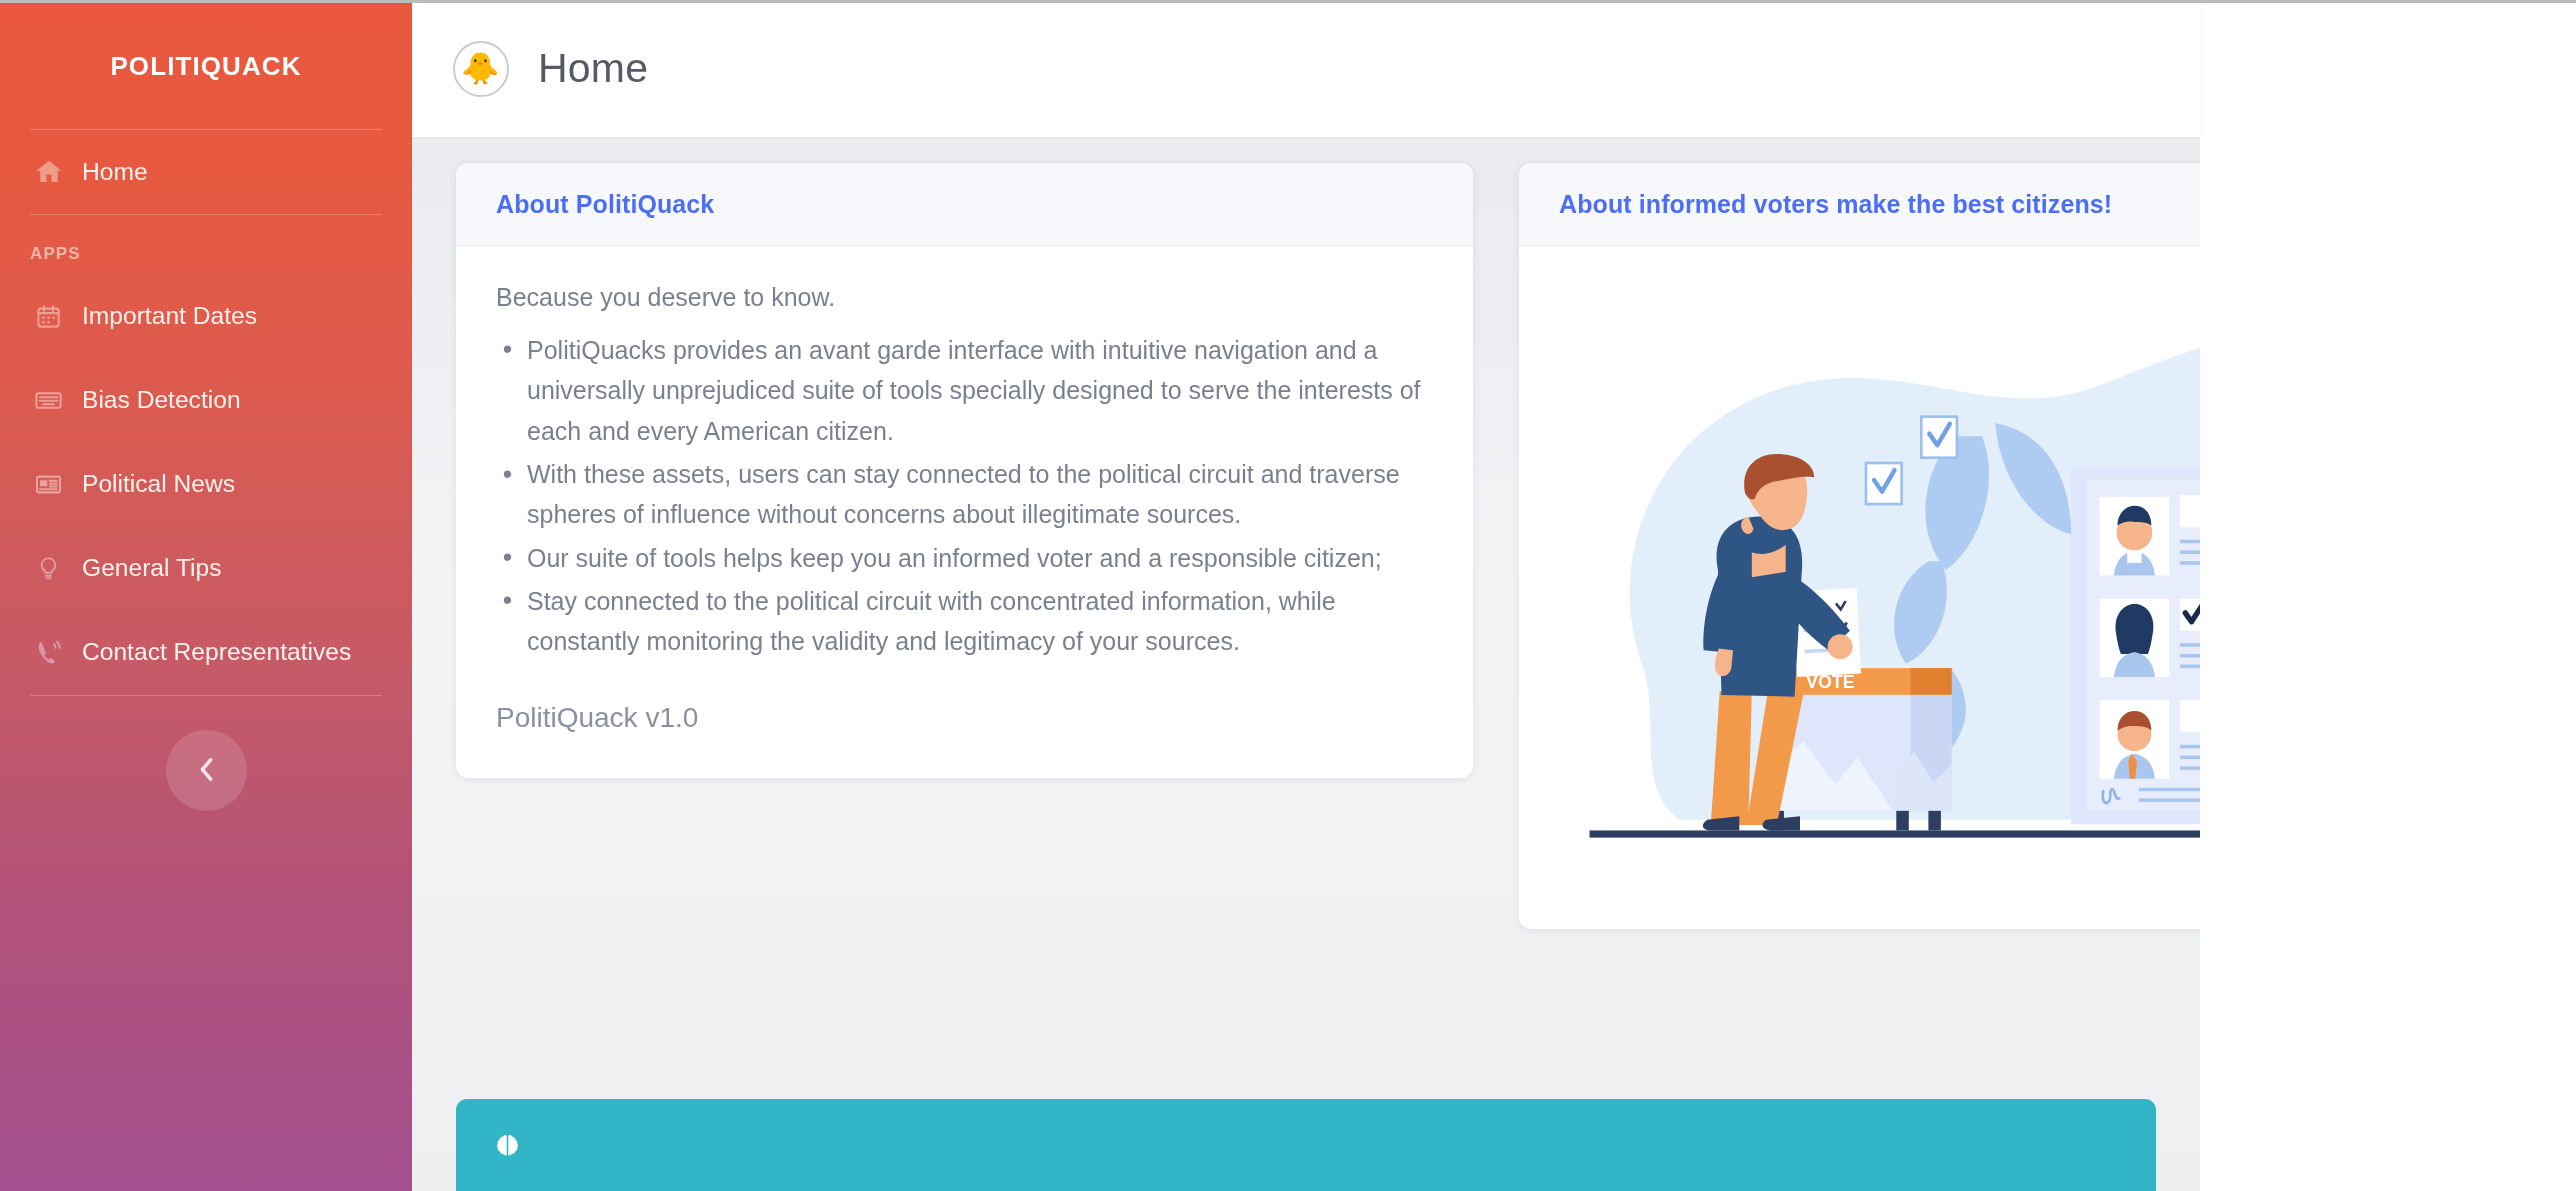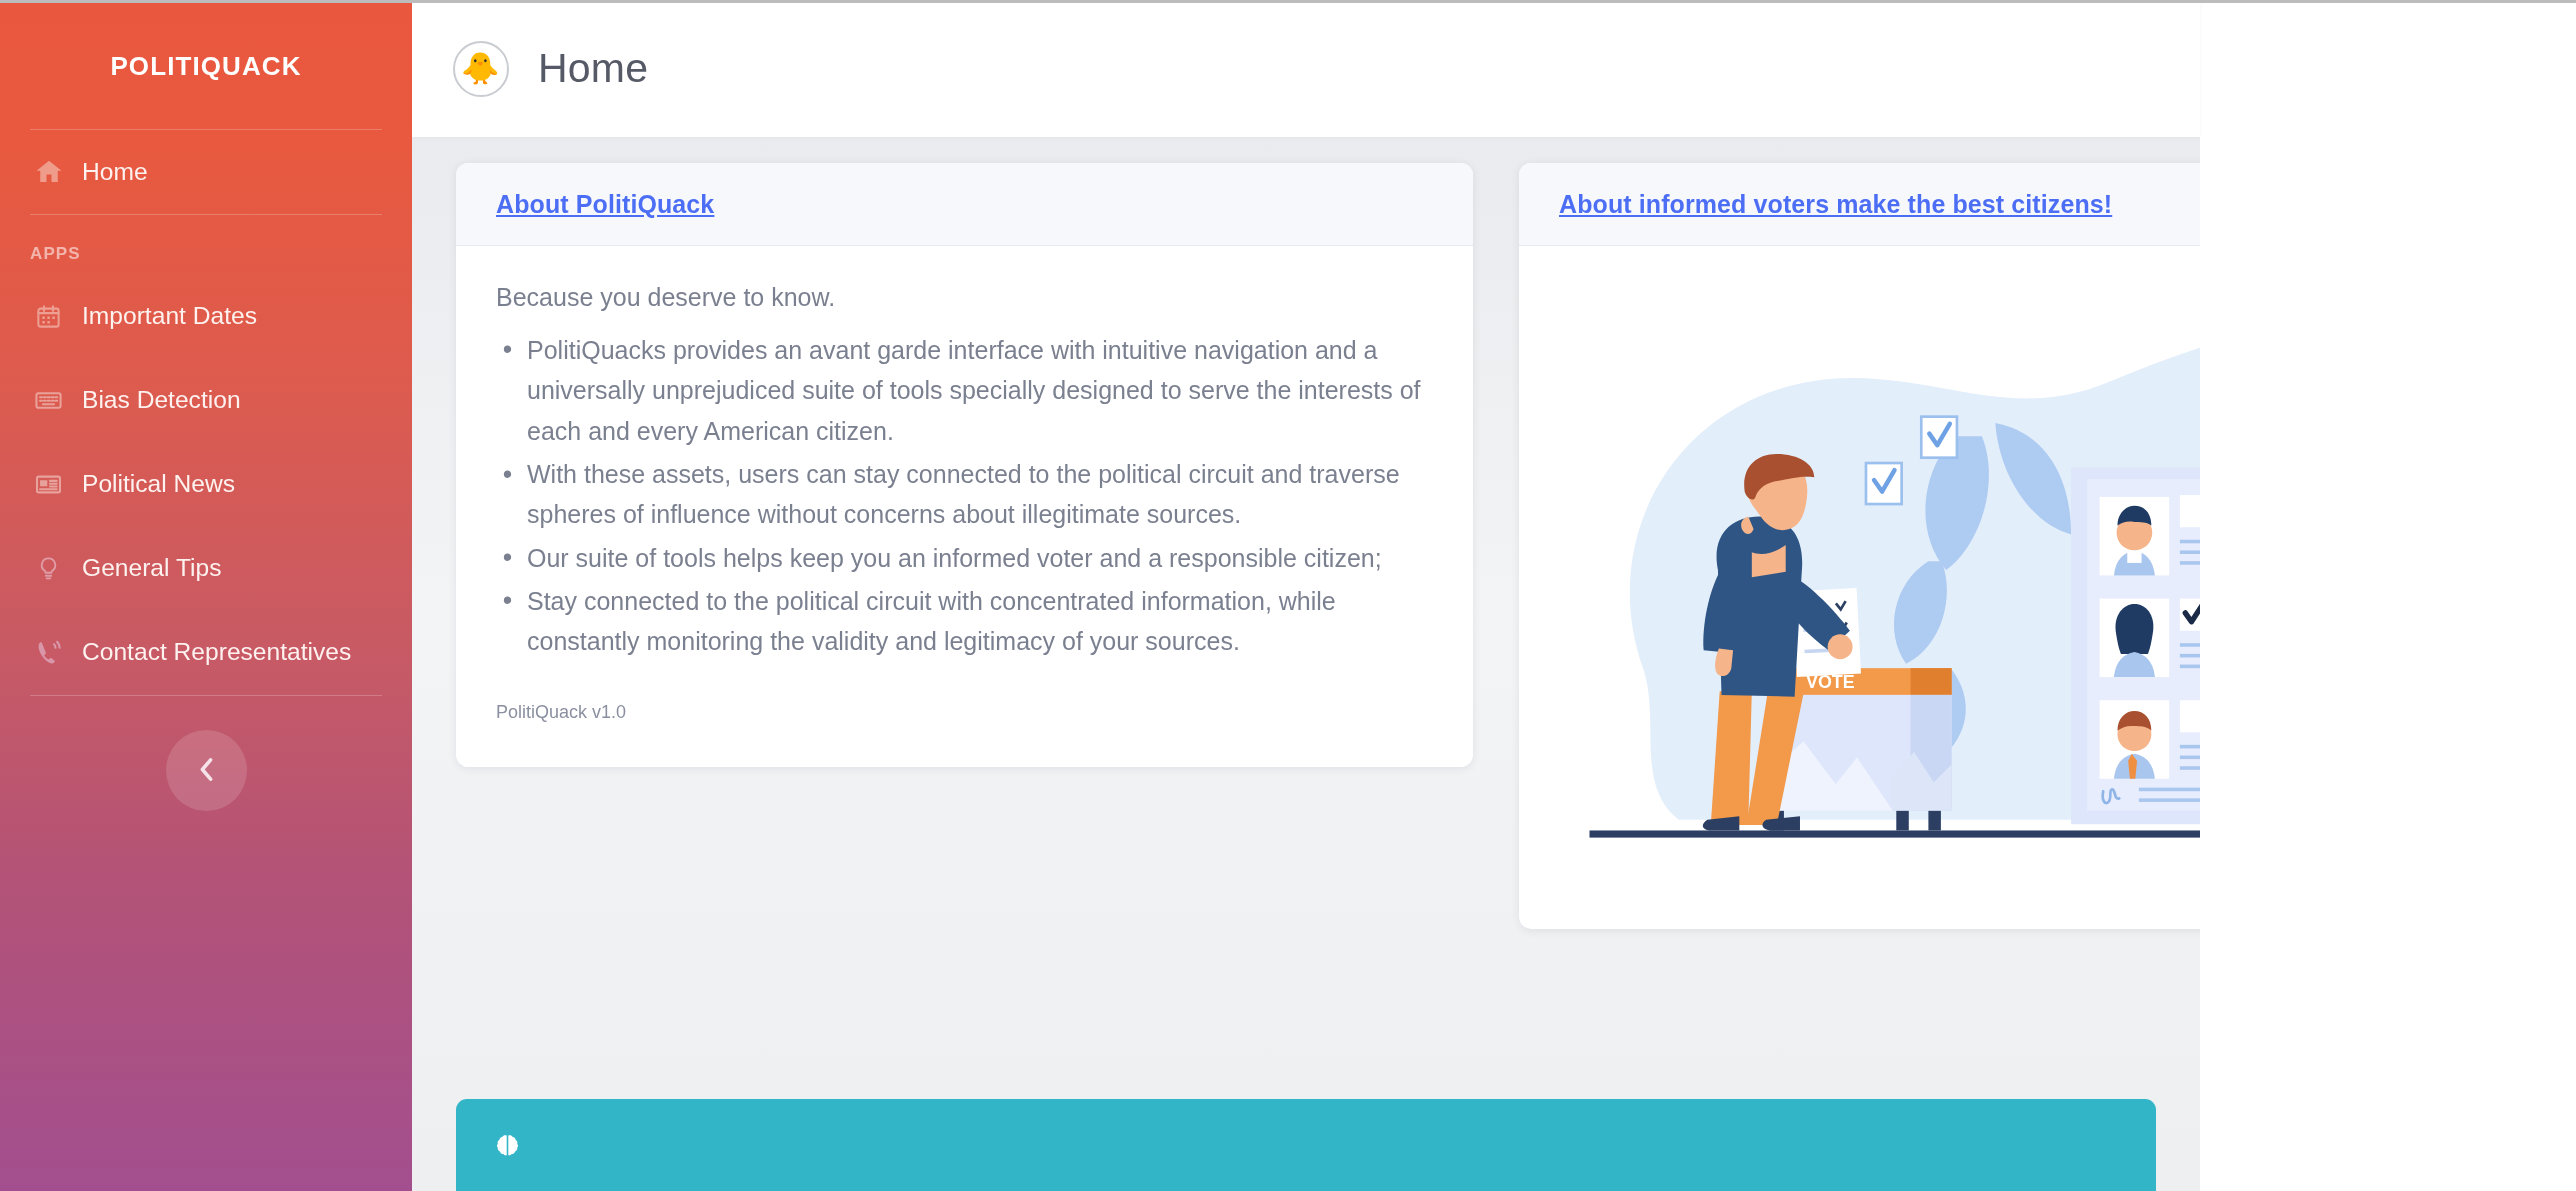--- a/index.html
+++ b/index.html
@@ -81,35 +81,35 @@
   .card{
     background:#ffffff; border-radius:12.3px;
     box-shadow:0 1.4px 8.2px rgba(40,45,70,0.085);
     overflow:hidden;
   }
   .card-head{
     background:#f7f8fc; border-bottom:0.7px solid #e7e9f3;
     padding:27px 40px 26px 40px;
   }
   .card-head .h{
-    color:#4c6ef5; font-size:25px; font-weight:bold; letter-spacing:0.1px;text-decoration:underline;
+    color:#4c6ef5; font-size:25px; font-weight:bold; letter-spacing:0.1px;
   }
   .card-body{ padding:35px 40px 44px 40px; }
 
   .lead{ font-size:25px; color:#7b8090; margin-bottom:15px; line-height:1.35; }
   ul.points{ list-style:none; }
   ul.points li{
     position:relative; padding-left:31px; margin-bottom:2.7px;
     font-size:25px; color:#7b8090; line-height:1.62;
   }
   ul.points li::before{
     content:"•"; position:absolute; left:6.8px; top:-1.4px;
     font-size:27px; color:#7b8090;
   }
-  .ver{ font-size:18px; color:#8b90a0; margin-top:40px; }
+  .ver{ font-size:28px; color:#8b90a0; margin-top:40px; }
 
   .card-left{ width:1017px; flex:0 0 1017px; }
   .card-right{ width:1015px; flex:0 0 1015px; }
 
   .illus-wrap{
     height:683px; display:flex; align-items:center; justify-content:center;
     padding:0 17px;
   }
   .illus-wrap svg{ width:100%; height:auto; display:block; }
 

